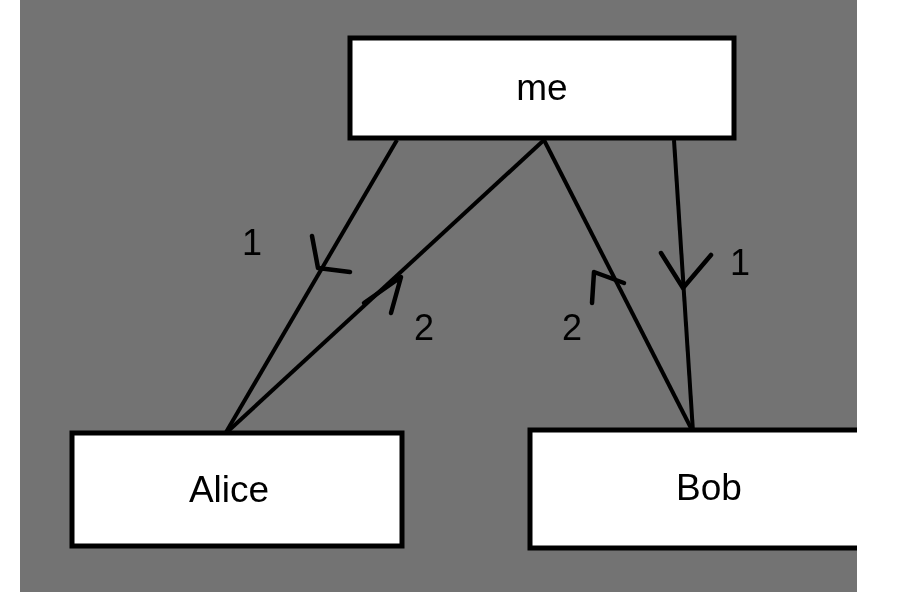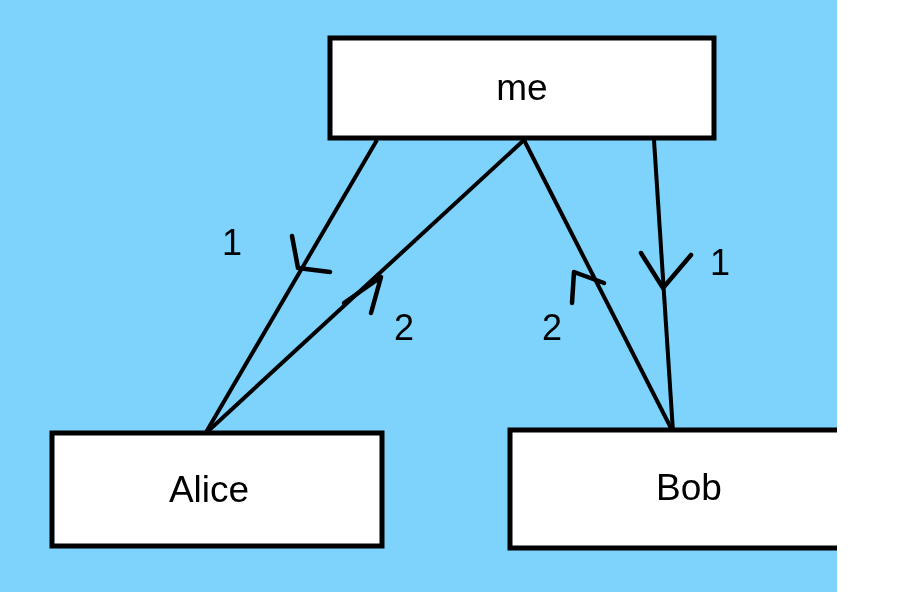--- a/index.html
+++ b/index.html
@@ -7,22 +7,23 @@
     padding: 0;
     background: #ffffff;
   }
   body {
     font-family: "Liberation Sans", sans-serif;
   }
   #canvas {
     position: relative;
     width: 837px;
     height: 592px;
-    background: #7dd3fc;
+    background: #737373;
     overflow: hidden;
+    margin-left: 20px;
   }
   #diagram-svg {
     position: absolute;
     left: 0;
     top: 0;
     width: 921px;
     height: 592px;
   }
   .node-box {
     fill: #ffffff;

